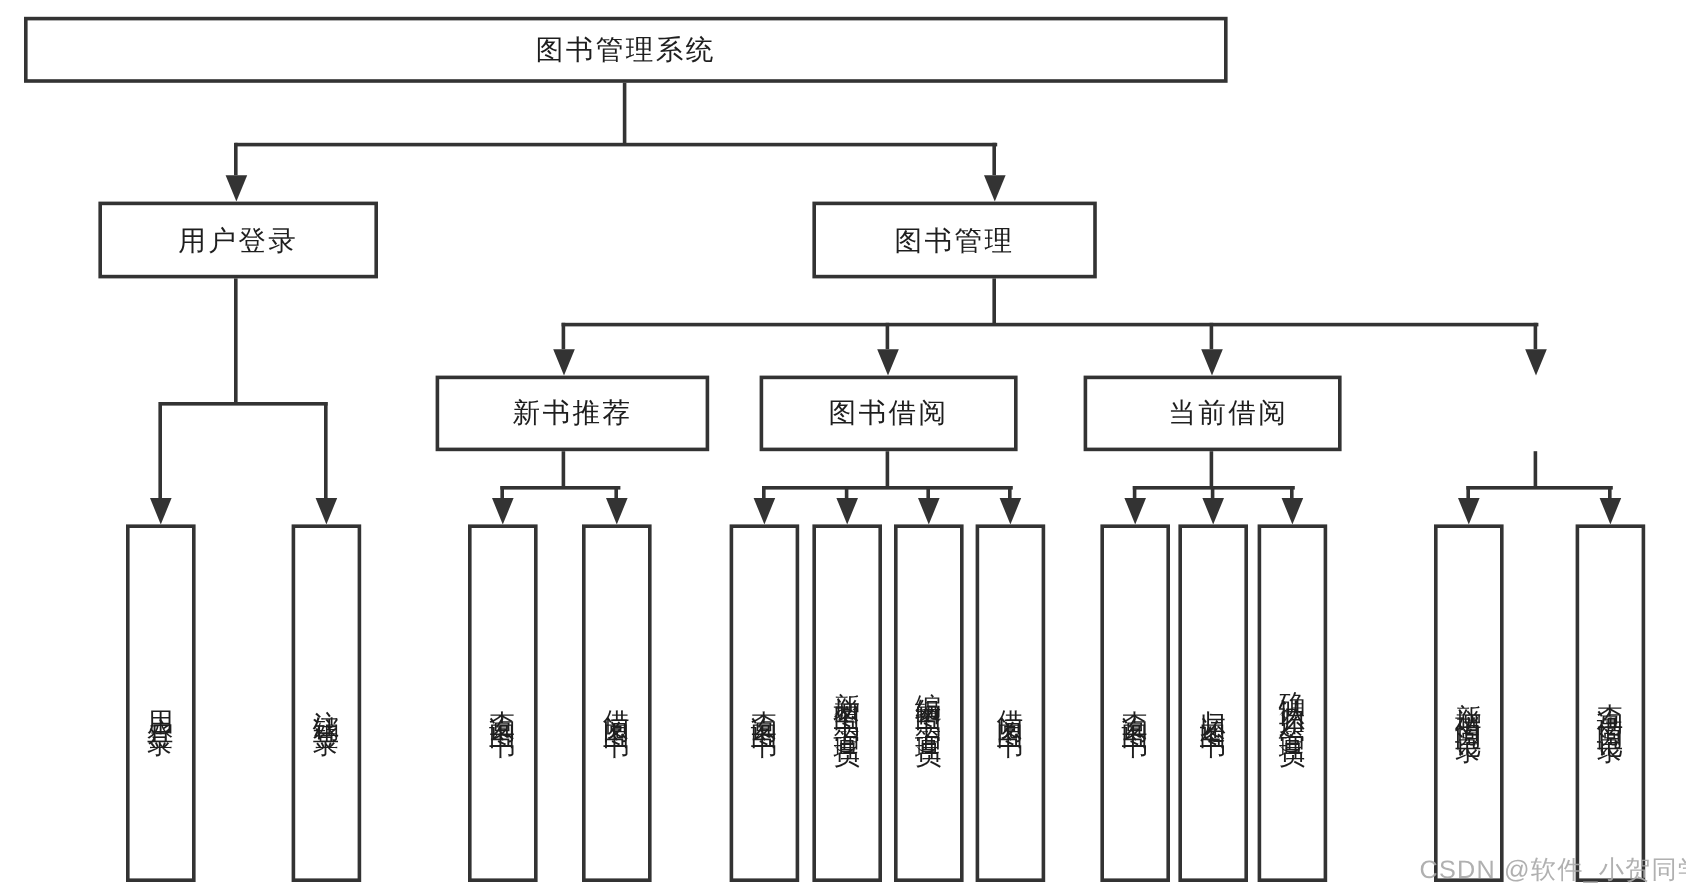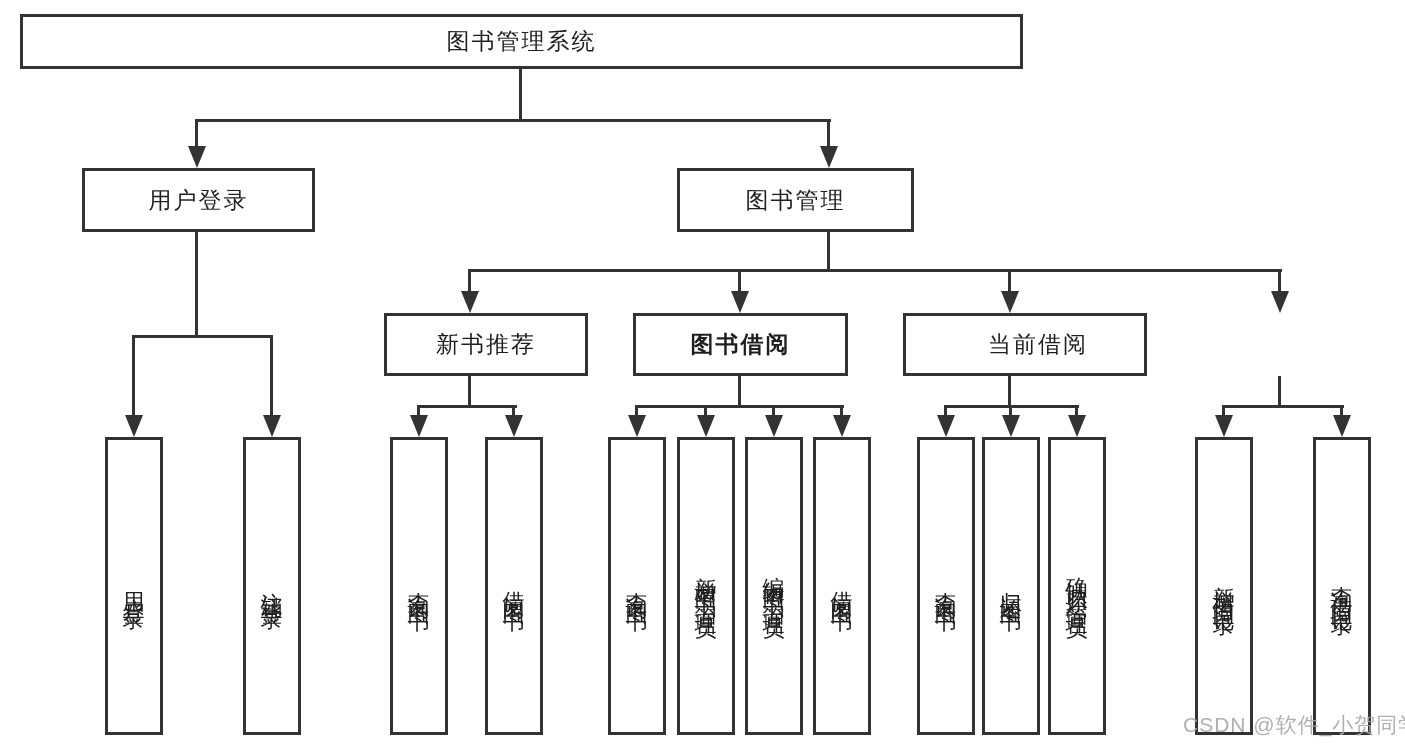--- a/index.html
+++ b/index.html
@@ -59,27 +59,27 @@
   <div class="arrow" style="left:132px;top:335px;height:80px;"></div>
   <div class="arrow" style="left:270px;top:335px;height:80px;"></div>
 
   <div class="vline" style="left:827px;top:232px;height:39px;"></div>
   <div class="hline" style="left:468px;top:269px;width:814px;"></div>
   <div class="arrow" style="left:468px;top:269px;height:22px;"></div>
   <div class="arrow" style="left:738px;top:269px;height:22px;"></div>
   <div class="arrow" style="left:1008px;top:269px;height:22px;"></div>
   <div class="arrow" style="left:1278px;top:269px;height:22px;"></div>
 
-  <div class="box l3" style="left:384px;width:204px;">
+  <div class="box l3" style="left:363px;width:228px;">
     <span class="hlabel">新书推荐</span>
   </div>
-  <div class="box l3" style="left:633px;width:215px;font-weight:bold;">
+  <div class="box l3" style="left:633px;width:215px;">
     <span class="hlabel">图书借阅</span>
   </div>
-  <div class="box l3" style="left:903px;width:244px;padding-left:26px;">
+  <div class="box l3" style="left:903px;width:215px;padding-left:26px;">
     <span class="hlabel">当前借阅</span>
   </div>
 
   <div class="vline" style="left:468px;top:376px;height:31px;"></div>
   <div class="hline" style="left:417px;top:405px;width:100px;"></div>
   <div class="arrow" style="left:417px;top:405px;height:10px;"></div>
   <div class="arrow" style="left:512px;top:405px;height:10px;"></div>
 
   <div class="vline" style="left:738px;top:376px;height:31px;"></div>
   <div class="hline" style="left:635px;top:405px;width:209px;"></div>

